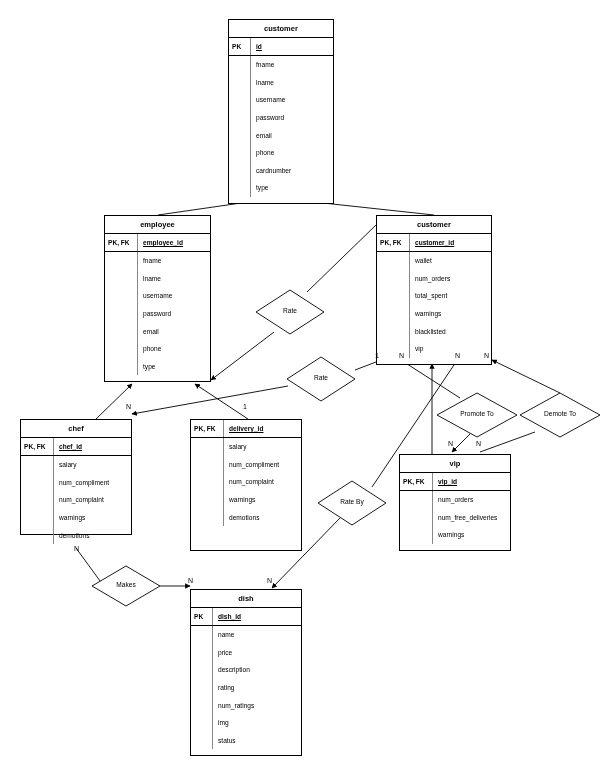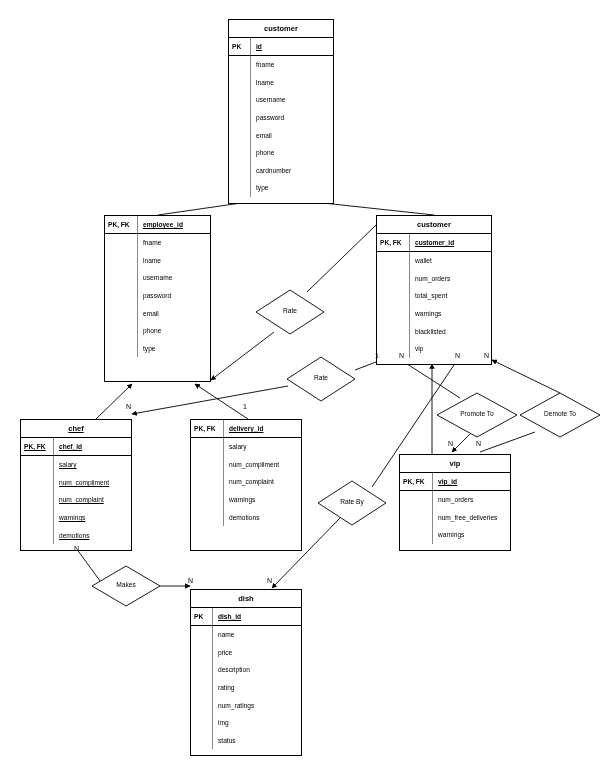--- a/index.html
+++ b/index.html
@@ -159,20 +159,21 @@
         <div class="row" style="height: 17.6px;">
           <div class="cell-key" style="width: 22px;"></div>
           <div class="cell-name">cardnumber</div>
         </div>
         <div class="row" style="height: 17.6px;">
           <div class="cell-key" style="width: 22px;"></div>
           <div class="cell-name">type</div>
         </div>
       </div>
       <div class="entity" style="left: 104px; top: 215px; width: 107px; height: 167.2px;">
+        <div class="entity-title" style="height: 18px;">employee</div>
         <div class="row key-row" style="height: 18px;">
           <div class="cell-key" style="width: 33px;">PK, FK</div>
           <div class="cell-name pk-name">employee_id</div>
         </div>
         <div class="row" style="height: 17.6px;">
           <div class="cell-key" style="width: 33px;"></div>
           <div class="cell-name">fname</div>
         </div>
         <div class="row" style="height: 17.6px;">
           <div class="cell-key" style="width: 33px;"></div>
@@ -223,21 +224,21 @@
         </div>
         <div class="row" style="height: 17.6px;">
           <div class="cell-key" style="width: 33px;"></div>
           <div class="cell-name">blacklisted</div>
         </div>
         <div class="row" style="height: 17.6px;">
           <div class="cell-key" style="width: 33px;"></div>
           <div class="cell-name">vip</div>
         </div>
       </div>
-      <div class="entity" style="left: 20px; top: 419px; width: 112px; height: 132px; text-decoration: underline;">
+      <div class="entity" style="left: 20px; top: 419px; width: 112px; height: 116px;">
         <div class="entity-title" style="height: 18px;">chef</div>
         <div class="row key-row" style="height: 18px;">
           <div class="cell-key" style="width: 33px;">PK, FK</div>
           <div class="cell-name pk-name">chef_id</div>
         </div>
         <div class="row" style="height: 17.6px;">
           <div class="cell-key" style="width: 33px;"></div>
           <div class="cell-name">salary</div>
         </div>
         <div class="row" style="height: 17.6px;">

